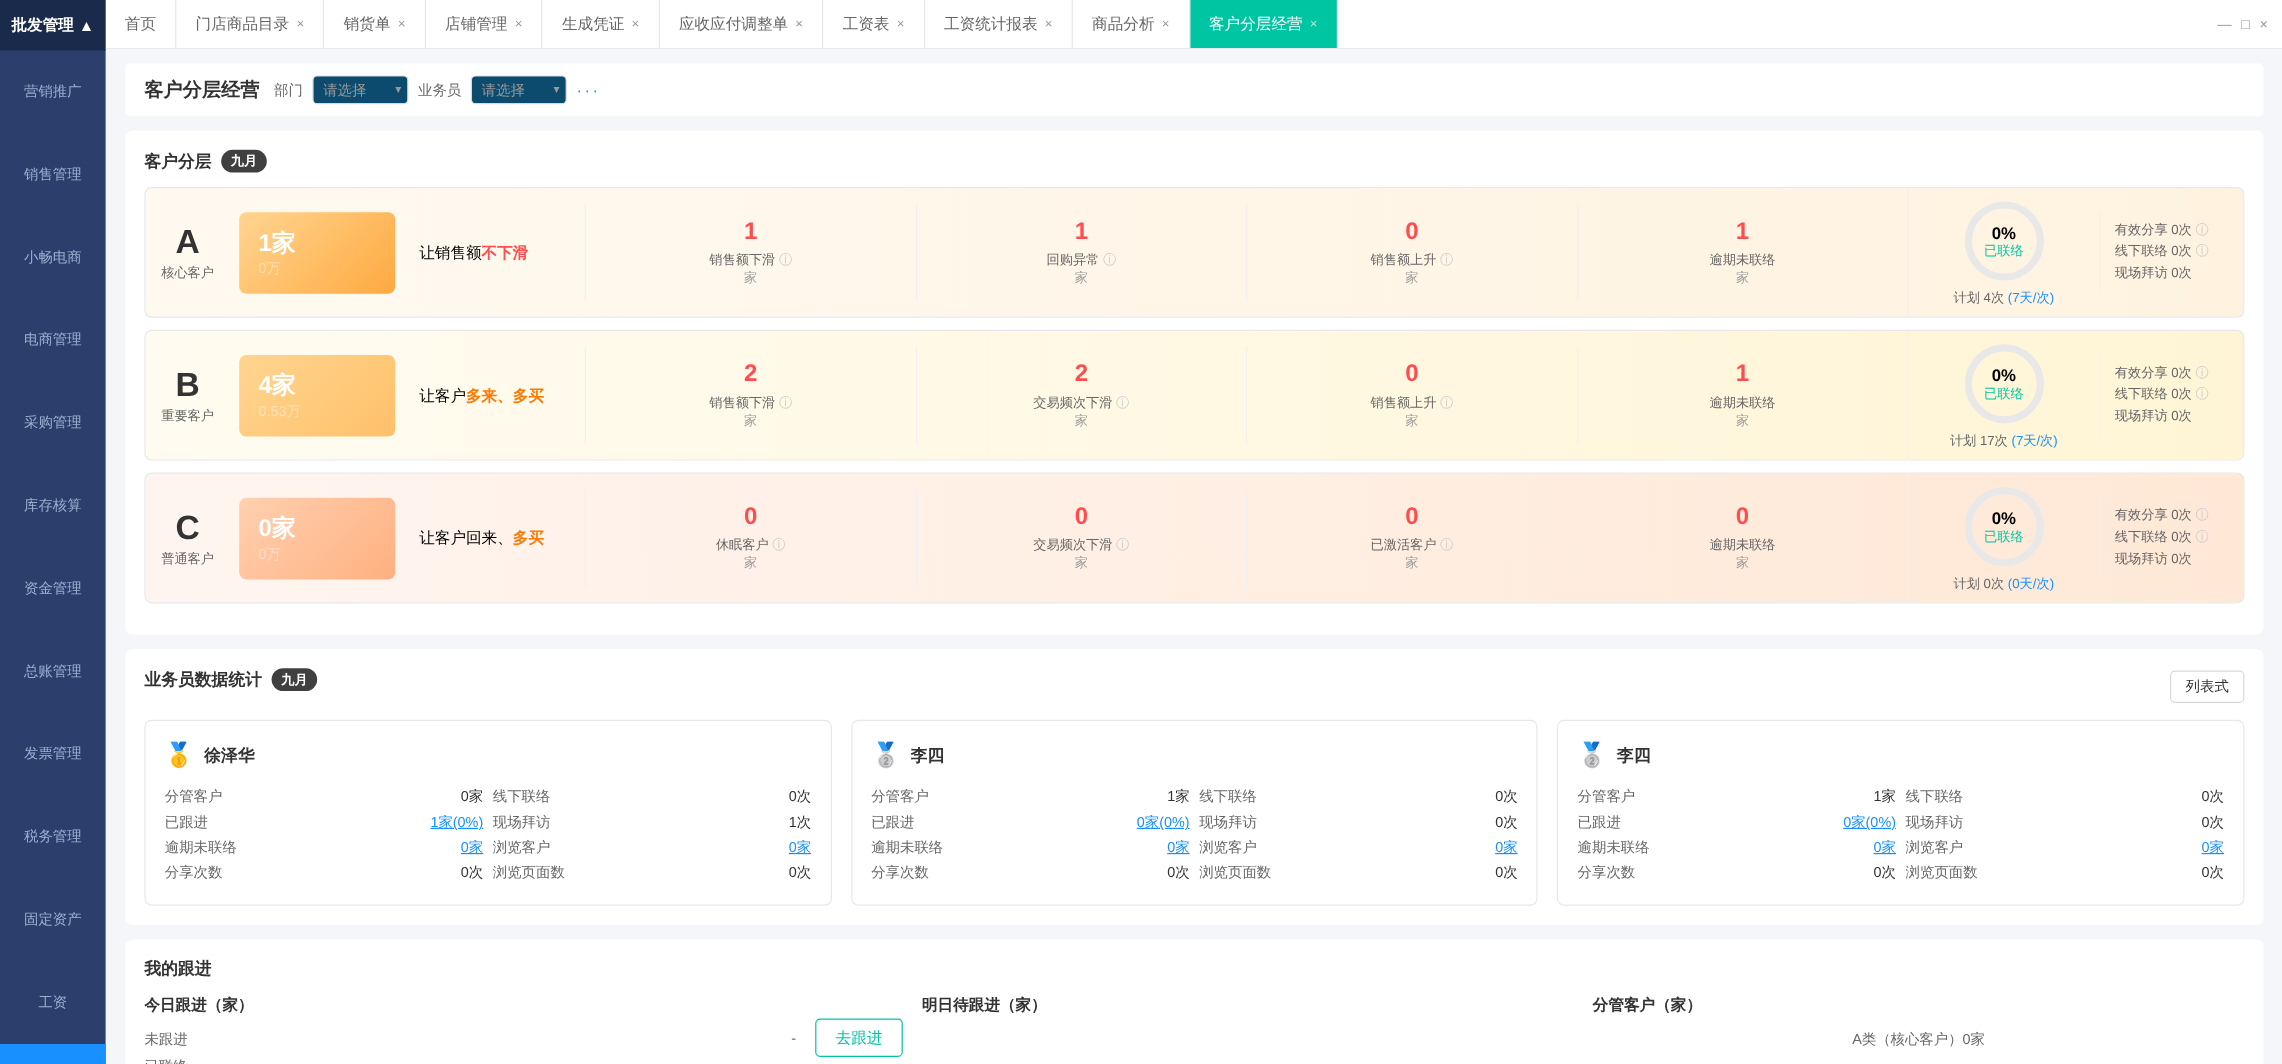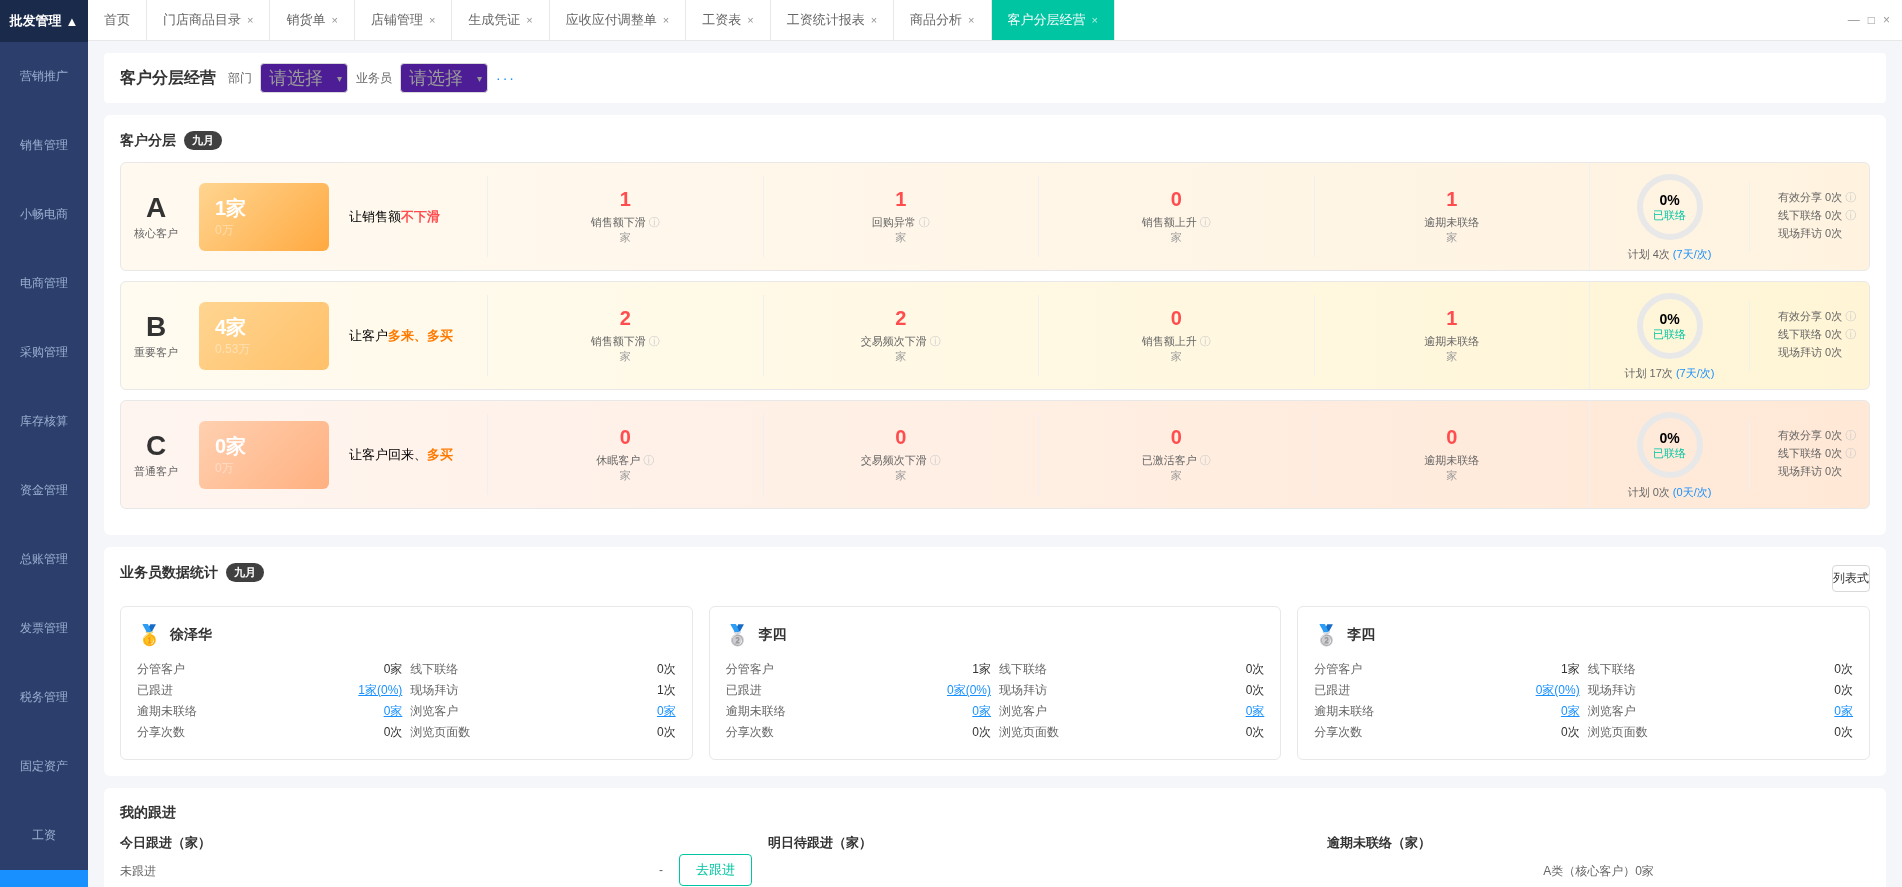--- a/index.html
+++ b/index.html
@@ -24,21 +24,21 @@
     .tab-bar-actions { margin-left: auto; display: flex; align-items: center; gap: 8px; padding: 0 12px; color: #999; cursor: pointer; }
 
     
     .page-content { flex: 1; overflow-y: auto; padding: 12px 16px; background: #f5f6fa; }
 
     
     .page-header { display: flex; align-items: center; gap: 12px; margin-bottom: 12px; background: #fff; padding: 10px 16px; border-radius: 4px; }
     .page-title { font-size: 16px; font-weight: bold; color: #333; }
     .header-filter { display: flex; align-items: center; gap: 8px; }
     .filter-label { color: #666; font-size: 12px; }
-    .filter-select { border: 1px solid #d9d9d9; border-radius: 4px; padding: 4px 24px 4px 8px; font-size: 18px; color: #999; background: #4c1d95; min-width: 80px; cursor: pointer; position: relative; appearance: none; }
+    .filter-select { border: 1px solid #d9d9d9; border-radius: 4px; padding: 4px 24px 4px 8px; font-size: 12px; color: #999; background: #0c4a6e; min-width: 80px; cursor: pointer; position: relative; appearance: none; }
     .filter-more { color: #1890ff; cursor: pointer; font-size: 14px; letter-spacing: 2px; }
 
     
     .section-card { background: #fff; border-radius: 6px; padding: 16px; margin-bottom: 12px; }
     .section-title { font-size: 14px; font-weight: bold; color: #333; margin-bottom: 12px; display: flex; align-items: center; gap: 8px; }
     .section-badge { background: #404040; color: #fff; border-radius: 10px; padding: 2px 8px; font-size: 11px; }
 
     
     .tier-row { display: flex; align-items: center; border: 1px solid #e8e8e8; border-radius: 6px; margin-bottom: 10px; overflow: hidden; }
     .tier-label { width: 70px; padding: 16px 12px; display: flex; flex-direction: column; align-items: center; justify-content: center; flex-shrink: 0; }
@@ -50,38 +50,38 @@
     .tier-stat-item { flex: 1; padding: 12px 16px; display: flex; flex-direction: column; align-items: center; justify-content: center; border-left: 1px solid #f0f0f0; text-align: center; }
     .stat-num { font-size: 20px; font-weight: bold; }
     .stat-num.red { color: #ff4d4f; }
     .stat-label { font-size: 11px; color: #666; margin-top: 4px; display: flex; align-items: center; gap: 3px; }
     .stat-unit { font-size: 11px; color: #999; }
 
     .tier-circle-section { width: 160px; padding: 8px 16px; display: flex; flex-direction: column; align-items: center; justify-content: center; border-left: 1px solid #f0f0f0; flex-shrink: 0; }
     .circle-plan { font-size: 11px; color: #666; margin-top: 4px; text-align: center; }
 
     .tier-side-stats { width: 120px; padding: 8px 12px; display: flex; flex-direction: column; justify-content: center; border-left: 1px solid #f0f0f0; flex-shrink: 0; font-size: 11px; }
-    .side-stat-row { display: flex; align-items: center; justify-content: space-between; margin-bottom: 3px; color: #666; margin-left: 16px; }
+    .side-stat-row { display: flex; align-items: center; justify-content: space-between; margin-bottom: 3px; color: #666; }
     .info-icon { color: #ccc; cursor: pointer; }
 
     
     .staff-grid { display: grid; grid-template-columns: repeat(3, 1fr); gap: 16px; margin-top: 12px; }
     .staff-card { border: 1px solid #e8e8e8; border-radius: 6px; padding: 16px; }
     .staff-header { display: flex; align-items: center; gap: 8px; margin-bottom: 12px; font-size: 14px; font-weight: bold; color: #333; }
     .staff-medal { font-size: 20px; }
     .staff-stats-grid { display: grid; grid-template-columns: 1fr 1fr; gap: 8px; }
     .staff-stat-row { display: flex; justify-content: space-between; align-items: center; font-size: 12px; color: #666; padding: 2px 0; }
     .staff-stat-val { color: #1890ff; text-decoration: underline; cursor: pointer; }
     .staff-stat-val-plain { color: #333; }
 
     
     .follow-section { background: #fff; border-radius: 6px; padding: 16px; margin-bottom: 12px; }
     .follow-go-btn { background: #fff; border: 1px solid #00c5a3; color: #00c5a3; border-radius: 4px; padding: 6px 16px; cursor: pointer; font-size: 13px; align-self: flex-start; margin-top: 12px; }
 
-    .list-table-btn { border: 1px solid #d9d9d9; background: #fff; color: #333; border-radius: 4px; padding: 4px 0; cursor: pointer; font-size: 12px; float: right; }
+    .list-table-btn { border: 1px solid #d9d9d9; background: #fff; color: #333; border-radius: 4px; padding: 4px 12px; cursor: pointer; font-size: 12px; float: right; }
 
     .select-wrapper { position: relative; display: inline-block; }
     .select-wrapper::after { content: '▾'; position: absolute; right: 6px; top: 50%; transform: translateY(-50%); pointer-events: none; color: #999; font-size: 10px; }
   </style>
 </head>
 <body>
 
 <div class="sidebar">
   <div class="sidebar-logo">
     <span>批发管理</span>
@@ -564,21 +564,21 @@
               </div>
           </div>
         </div>
         <div style="display:flex;align-items:flex-start;padding-top:8px;">
           <button class="follow-go-btn">去跟进</button>
         </div>
         <div>
           <div style="font-size:13px;color:#333;font-weight:bold;margin-bottom:8px;">明日待跟进（家）</div>
         </div>
         <div>
-          <div style="font-size:13px;color:#333;font-weight:bold;margin-bottom:8px;">逾期未联络（家）</div>
+          <div style="font-size:13px;color:#333;font-weight:bold;margin-bottom:8px;">分管客户（家）</div>
           <div style="font-size:12px;color:#666;">
             <div style="display:flex;justify-content:center;padding:3px 0;">
               <span>A类（核心客户）</span>
               <span>0家</span>
             </div>
           </div>
         </div>
       </div>
     </div>
 

